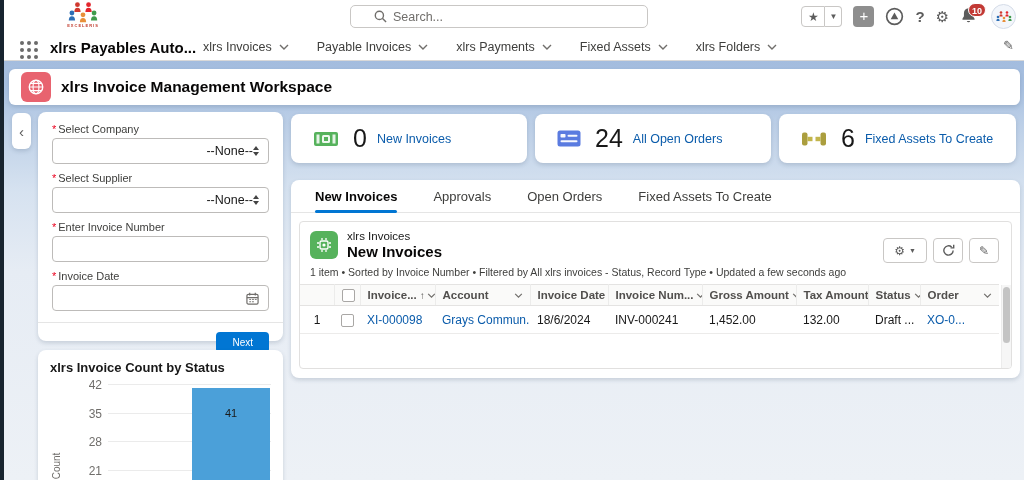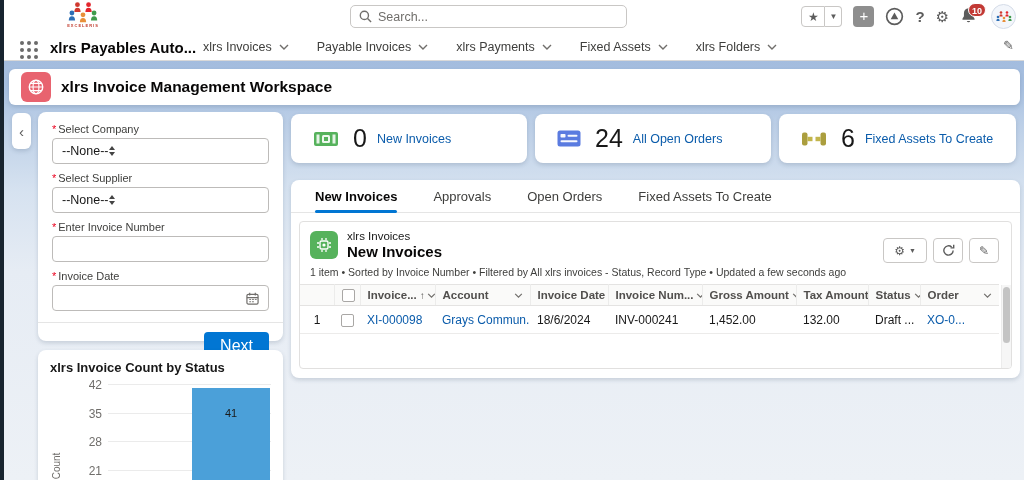--- a/index.html
+++ b/index.html
@@ -5,21 +5,21 @@
   * { margin:0; padding:0; box-sizing:border-box; }
   html,body { width:1024px; height:480px; overflow:hidden; }
   body { font-family:"Liberation Sans", sans-serif; color:#181818; background:#fff; position:relative; }
 
   .left-strip { position:absolute; left:0; top:0; width:4px; height:480px; background:#18242f; z-index:60; }
 
   
   .ghead { position:absolute; left:4px; top:0; right:0; height:33px; background:#fff; z-index:50; }
   .logo-wrap { position:absolute; left:56px; top:1px; width:46px; height:31px; display:flex; flex-direction:column; align-items:center; }
   .brand-text { font-size:4px; font-weight:bold; color:#c0392b; letter-spacing:1px; margin-top:-2px; }
-  .search-box { position:absolute; left:346px; top:5px; width:277px; height:23px; border:1px solid #c9c7c5; border-radius:5px; display:flex; align-items:center; padding:0 8px; background:#fff; }
+  .search-box { position:absolute; left:346px; top:5px; width:298px; height:23px; border:1px solid #c9c7c5; border-radius:5px; display:flex; align-items:center; padding:0 23px; background:#fff; }
   .search-box input { border:none; outline:none; font-size:12.5px; flex:1; margin-left:6px; font-family:"Liberation Sans",sans-serif; color:#181818; }
   .search-box input::placeholder { color:#706e6b; }
   .gactions { position:absolute; right:8px; top:4px; height:25px; display:flex; align-items:center; gap:11px; }
   .fav-group { display:flex; height:21px; }
   .fav-btn { width:24px; border:1px solid #c9c7c5; border-radius:4px 0 0 4px; display:flex; align-items:center; justify-content:center; font-size:12px; color:#5c5c5c; background:#fff; }
   .fav-caret { width:17px; border:1px solid #c9c7c5; border-left:none; border-radius:0 4px 4px 0; display:flex; align-items:center; justify-content:center; font-size:8px; color:#5c5c5c; background:#fff; }
   .plus-btn { width:21px; height:21px; border-radius:4px; background:#8e8e8e; color:#fff; font-size:15px; line-height:19px; text-align:center; }
   .help-q { font-size:15px; font-weight:bold; color:#5c5c5c; }
   .gear-g { font-size:15px; color:#5c5c5c; }
   .bell-wrap { position:relative; width:20px; height:22px; }
@@ -47,27 +47,27 @@
   .page-title { margin-left:10px; font-size:15.5px; font-weight:bold; color:#080707; }
 
   
   .collapse-btn { left:8px; top:52px; width:19px; height:36px; border-radius:6px; display:flex; align-items:center; justify-content:center; font-size:15px; color:#5c5c5c; }
 
   
   .form-card { left:34px; top:51px; width:245px; height:229px; padding:11px 14px 0; }
   .fld { margin-bottom:8px; }
   .fld-label { font-size:11px; color:#3e3e3c; margin-bottom:3px; }
   .req { color:#ea001e; margin-right:2px; }
-  .ctrl { height:26px; border:1px solid #bdbbb9; border-radius:4px; display:flex; align-items:center; padding:0 9px; font-size:12.5px; color:#181818; background:#fff; justify-content:flex-start; }
+  .ctrl { height:26px; border:1px solid #bdbbb9; border-radius:4px; display:flex; align-items:center; padding:0 9px; font-size:12.5px; color:#181818; background:#fff; justify-content:flex-end; }
   .ctrl input { border:none; outline:none; flex:1; font-size:12.5px; font-family:"Liberation Sans",sans-serif; }
   .stepper { display:flex; flex-direction:column; gap:2px; }
   .stepper .up { width:0; height:0; border-left:3.5px solid transparent; border-right:3.5px solid transparent; border-bottom:4px solid #444; }
   .stepper .down { width:0; height:0; border-left:3.5px solid transparent; border-right:3.5px solid transparent; border-top:4px solid #444; }
   .form-footer { border-top:1px solid #e5e5e5; margin:11px -14px 0; padding:9px 14px 0; text-align:right; }
-  .next-btn { background:#0176d3; color:#fff; border:none; border-radius:4px; font-size:16px; padding:5px 16px; font-family:"Liberation Sans",sans-serif; }
+  .next-btn { background:#0176d3; color:#fff; border:none; border-radius:4px; font-size:10px; padding:5px 16px; font-family:"Liberation Sans",sans-serif; }
 
   
   .chart-card { left:34px; top:289px; width:245px; height:200px; overflow:visible; }
   .chart-title { padding:10px 12px 0; font-size:13px; font-weight:bold; color:#181818; }
   .chart-plot { position:absolute; left:70px; right:12px; top:30px; height:170px; }
   .tick-label { position:absolute; left:-30px; width:24px; text-align:right; font-size:12px; color:#706e6b; }
   .gridline { position:absolute; left:0; right:0; height:1px; background:#ebebeb; }
   .chart-bar { position:absolute; left:84px; width:78px; top:8px; height:162px; background:#4ba0d9; text-align:center; }
   .chart-bar span { font-size:11px; color:#1a1a1a; display:inline-block; padding-top:3px;margin-top:16px; }
   .ylab { position:absolute; left:-32px; top:128px; width:100px; text-align:center; font-size:10px; color:#706e6b; transform:rotate(-90deg); }

